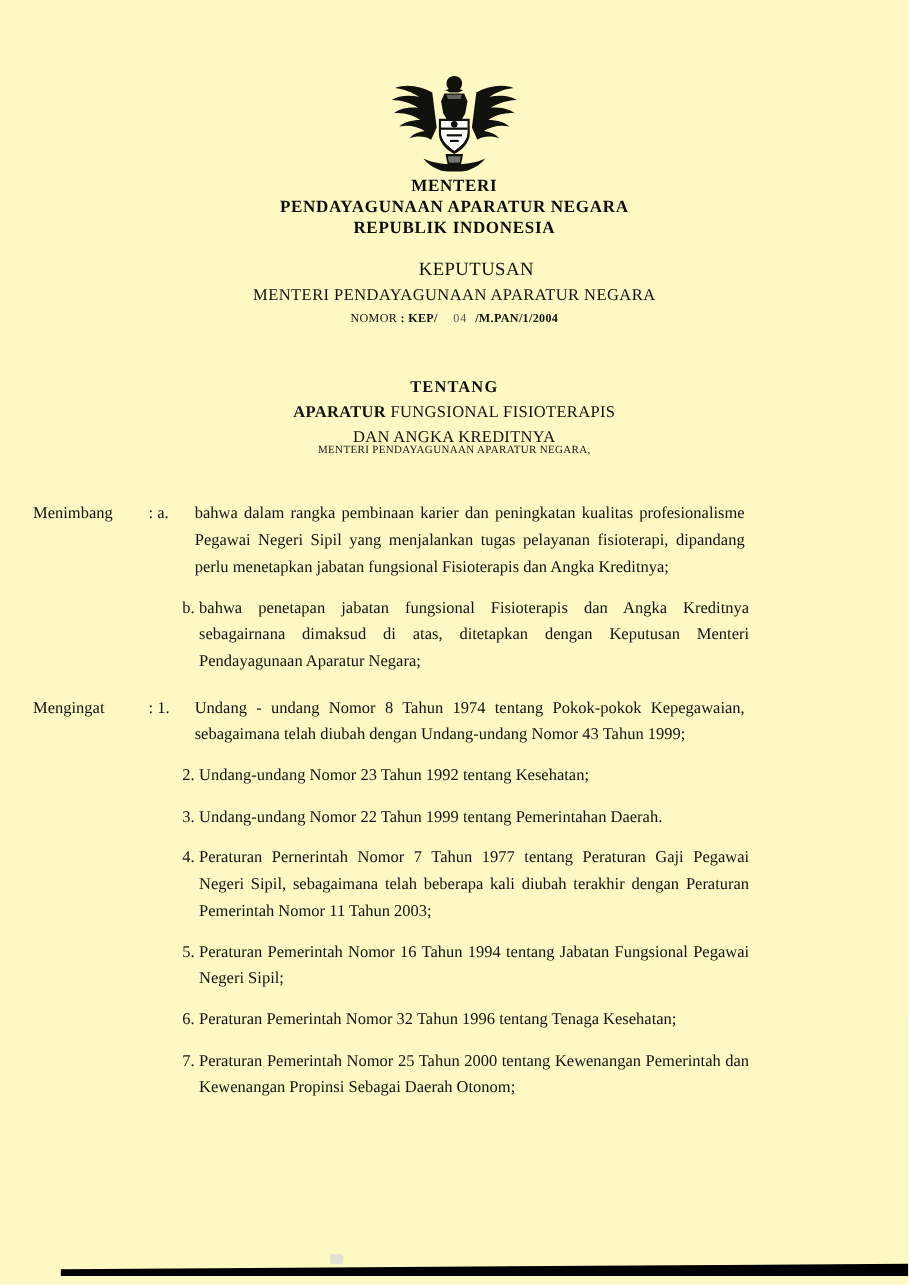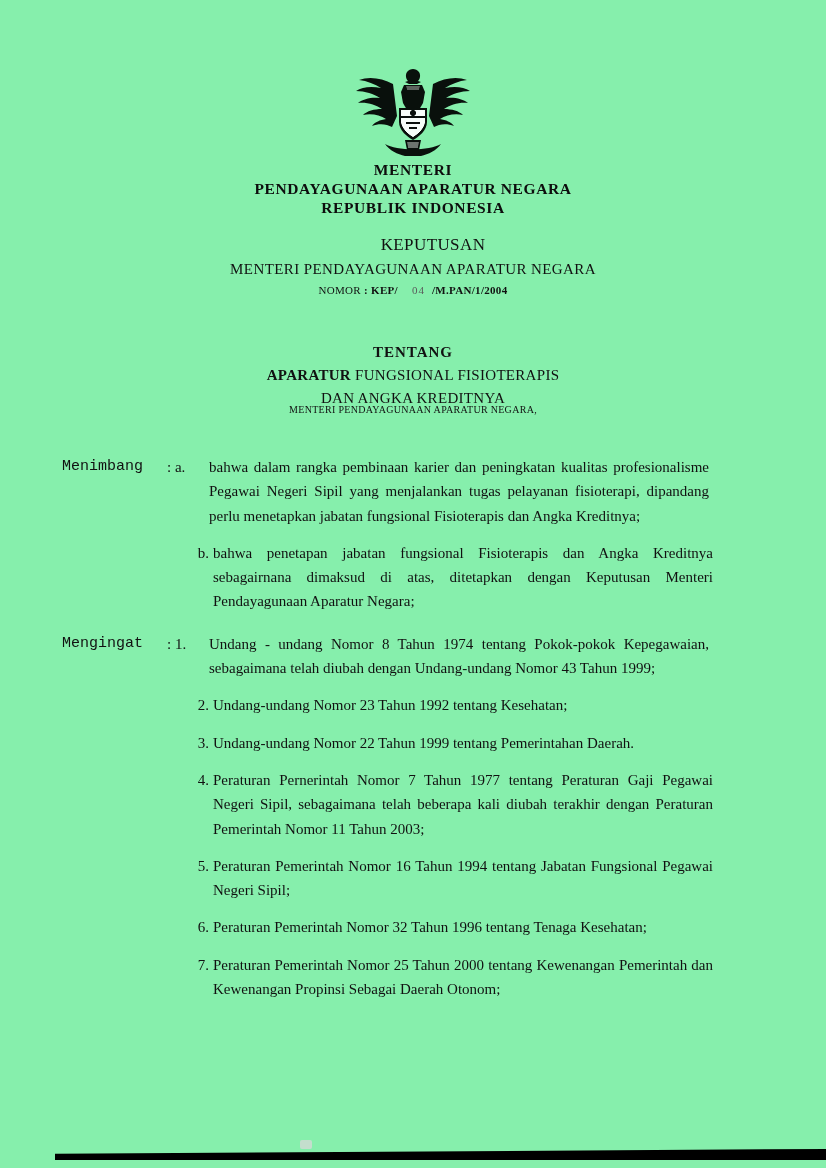--- a/index.html
+++ b/index.html
@@ -10,21 +10,21 @@
   }
   body {
     font-family: "Liberation Serif", "DejaVu Serif", serif;
     color: #111111;
   }
   .page {
     position: relative;
     width: 826px;
     height: 1168px;
     margin: 0 auto;
-    background: #86efac;
+    background: #fef9c3;
     overflow: hidden;
   }
 
   
   .letterhead {
     position: absolute;
     top: 58px;
     left: 0;
     width: 826px;
     text-align: center;
@@ -112,26 +112,25 @@
   .section + .section { margin-top: 18px; }
 
   .clause-row {
     display: flex;
     align-items: flex-start;
   }
   .clause-row + .clause-row { margin-top: 13px; }
 
   .lbl {
     flex: 0 0 105px;
-    padding-left: 62px;
+    padding-left: 30px;
     box-sizing: content-box;
     font-size: 15px;
     line-height: 1.62;
     white-space: nowrap;
-    font-family: Liberation Mono, monospace;
   }
   .marker {
     flex: 0 0 42px;
     text-align: left;
     font-size: 15px;
     line-height: 1.62;
     white-space: nowrap;
   }
   .marker.indent { text-align: right; padding-right: 4px; }
   .body {

